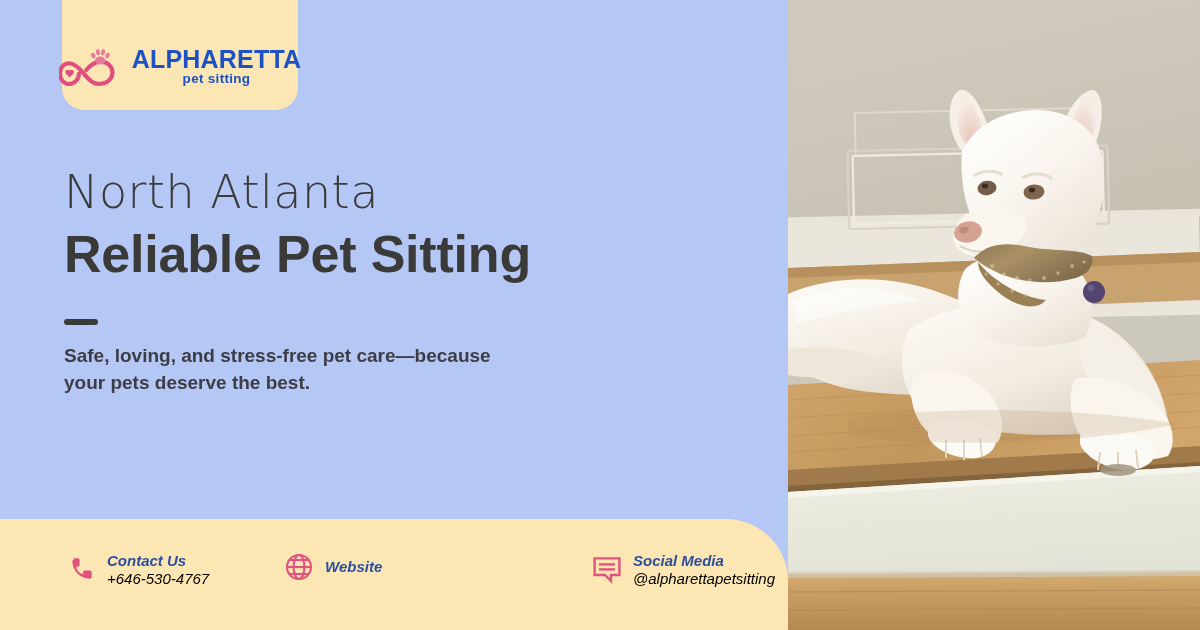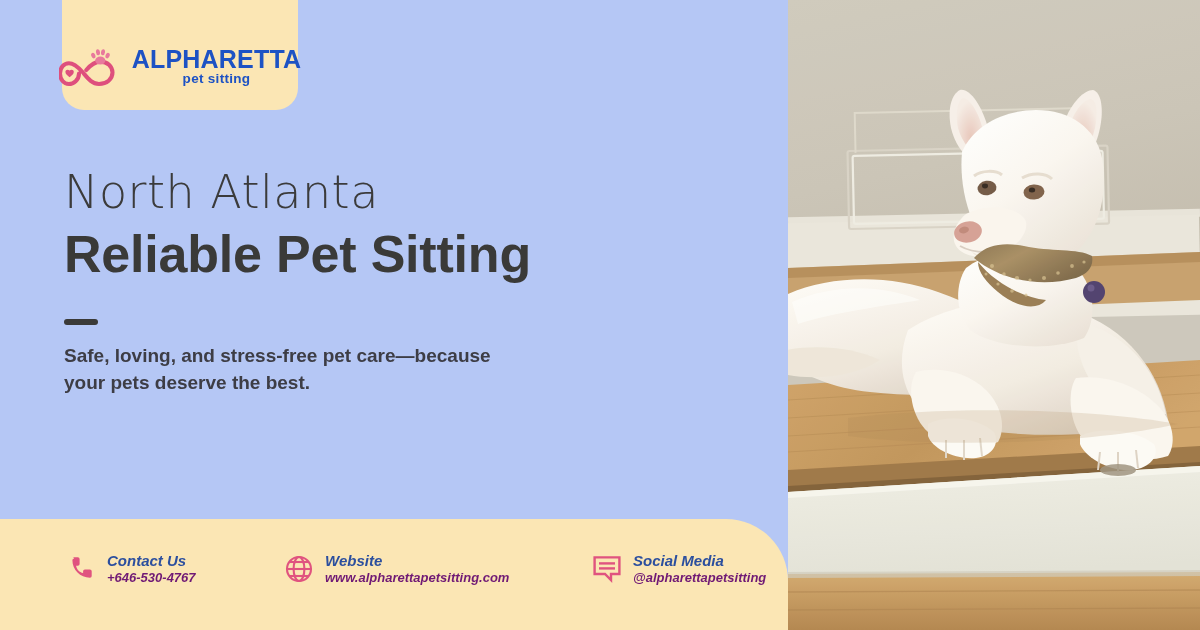--- a/index.html
+++ b/index.html
@@ -77,21 +77,21 @@
   #contact-phone{left:66px;}
   #contact-website{left:284px;}
   #contact-social{left:592px;}
   .contact-icon{width:30px;height:30px;flex:0 0 auto;display:block;}
   .contact-text{display:flex;flex-direction:column;line-height:1.22;}
   .contact-label{
     font-size:15px;font-style:italic;font-weight:600;color:#2c4f9e;
     white-space:nowrap;
   }
   .contact-value{
-    font-size:13px;font-style:italic;font-weight:700;color:#701a75;
+    font-size:15px;font-style:italic;font-weight:400;color:#000000;
     white-space:nowrap;
   }
 
   
   #photo{
     position:absolute;left:788px;top:0;width:412px;height:630px;
     overflow:hidden;background:#cbc6bb;
   }
   #photo svg{display:block;width:412px;height:630px;}
 </style>
@@ -156,21 +156,20 @@
         <g fill="none" stroke="#e0537f" stroke-width="2.1">
           <circle cx="15" cy="15" r="12"></circle>
           <ellipse cx="15" cy="15" rx="5.4" ry="12"></ellipse>
           <line x1="3" y1="15" x2="27" y2="15"></line>
           <line x1="5.3" y1="8.0" x2="24.7" y2="8.0"></line>
           <line x1="5.3" y1="22.0" x2="24.7" y2="22.0"></line>
         </g>
       </svg>
       <div class="contact-text">
         <span class="contact-label">Website</span>
-        <span class="contact-value">www.alpharettapetsitting.com</span>
       </div>
     </div>
 
     <div class="contact-item" id="contact-social">
       <svg class="contact-icon" viewBox="0 0 30 30">
         <path d="M2.6 3.4 h24.8 v16.6 h-8.4 v6.0 l-6.0 -6.0 h-10.4 z" fill="none" stroke="#e0537f" stroke-width="2.4" stroke-linejoin="miter"></path>
         <line x1="7.0" y1="9.4" x2="23.0" y2="9.4" stroke="#e0537f" stroke-width="2.4"></line>
         <line x1="7.0" y1="14.4" x2="23.0" y2="14.4" stroke="#e0537f" stroke-width="2.4"></line>
       </svg>
       <div class="contact-text">

